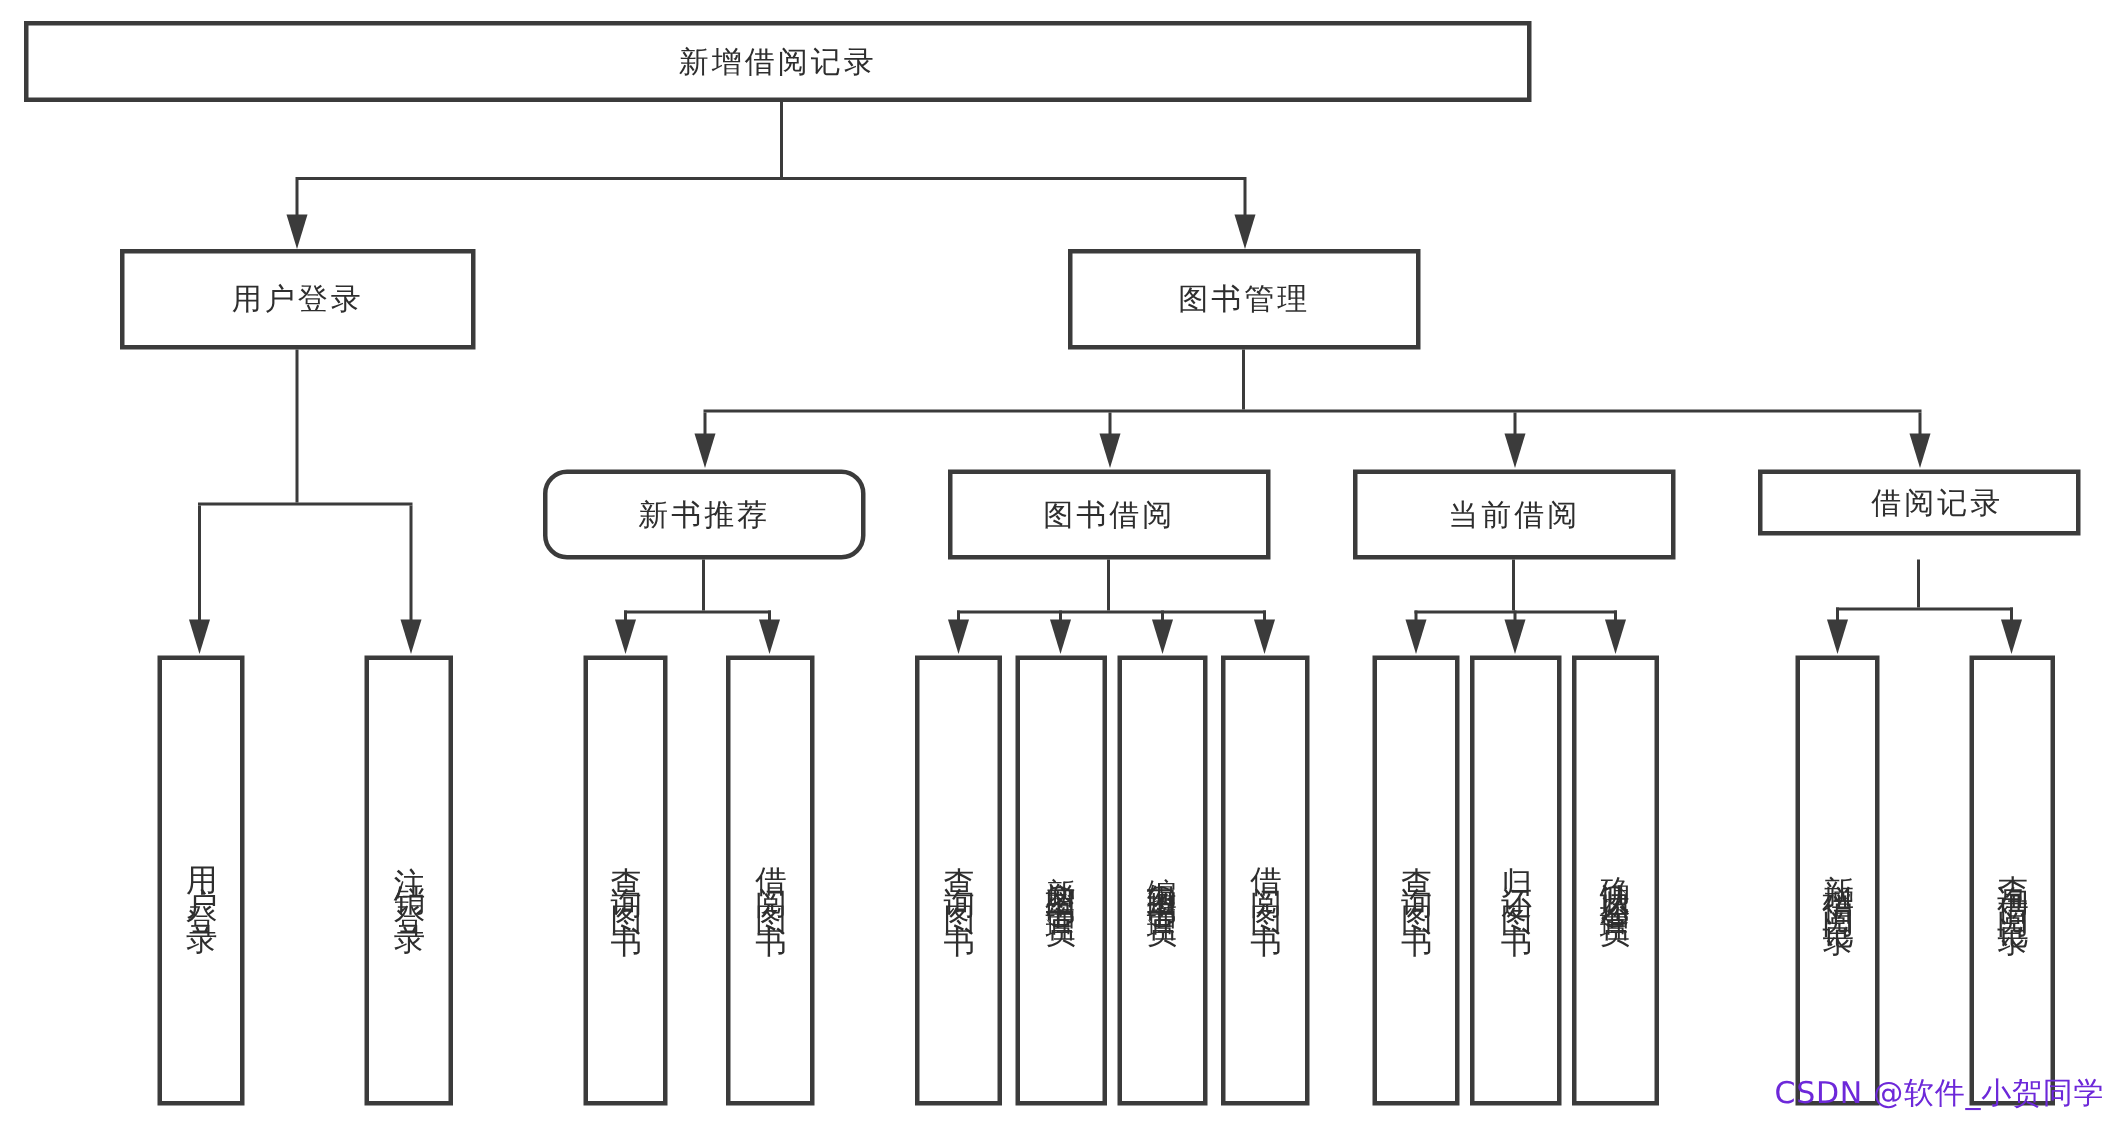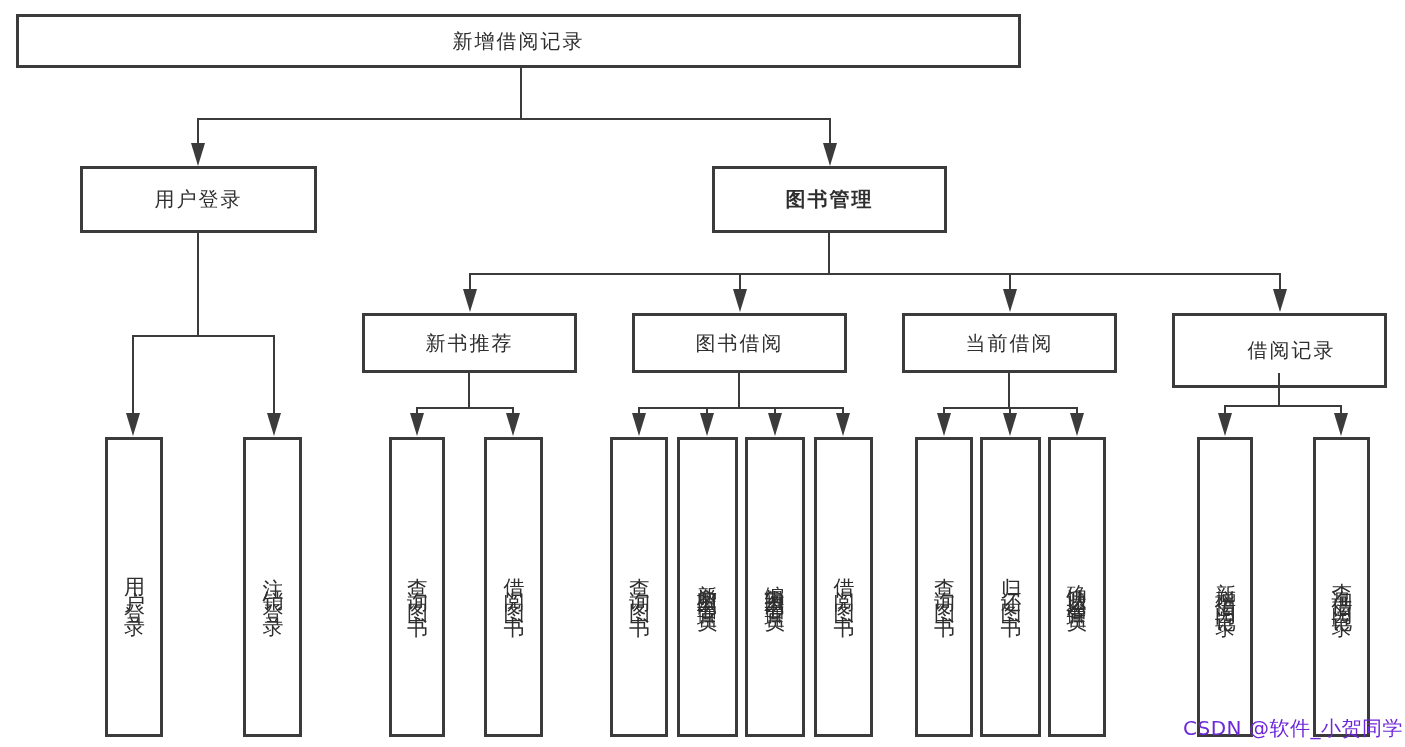--- a/index.html
+++ b/index.html
@@ -44,21 +44,21 @@
   <div class="vl" style="left:520px;top:68px;height:50px;"></div>
   <div class="hl" style="left:197px;top:118px;width:634px;"></div>
   <div class="vl" style="left:197px;top:120px;height:26px;"></div>
   <div class="arr" style="left:191px;top:143px;"></div>
   <div class="vl" style="left:829px;top:120px;height:26px;"></div>
   <div class="arr" style="left:823px;top:143px;"></div>
 
   <div class="box h" style="left:80px;top:166px;width:237px;height:67px;">
     <span>用户登录</span>
   </div>
-  <div class="box h" style="left:712px;top:166px;width:235px;height:67px;font-weight:bold;">
+  <div class="box h" style="left:712px;top:166px;width:235px;height:67px;">
     <span>图书管理</span>
   </div>
 
   <div class="vl" style="left:197px;top:233px;height:102px;"></div>
   <div class="hl" style="left:132px;top:335px;width:143px;"></div>
   <div class="vl" style="left:132px;top:337px;height:78px;"></div>
   <div class="arr" style="left:126px;top:413px;"></div>
   <div class="vl" style="left:273px;top:337px;height:78px;"></div>
   <div class="arr" style="left:267px;top:413px;"></div>
 
@@ -66,30 +66,30 @@
   <div class="hl" style="left:469px;top:273px;width:812px;"></div>
   <div class="vl" style="left:469px;top:275px;height:16px;"></div>
   <div class="arr" style="left:463px;top:289px;"></div>
   <div class="vl" style="left:739px;top:275px;height:16px;"></div>
   <div class="arr" style="left:733px;top:289px;"></div>
   <div class="vl" style="left:1009px;top:275px;height:16px;"></div>
   <div class="arr" style="left:1003px;top:289px;"></div>
   <div class="vl" style="left:1279px;top:275px;height:16px;"></div>
   <div class="arr" style="left:1273px;top:289px;"></div>
 
-  <div class="box h" style="left:362px;top:313px;width:215px;height:60px;">
+  <div class="box h" style="left:362px;top:313px;width:215px;height:60px;border-radius:16px;">
     <span>新书推荐</span>
   </div>
   <div class="box h" style="left:902px;top:313px;width:215px;height:60px;">
     <span>当前借阅</span>
   </div>
   <div class="box h" style="left:632px;top:313px;width:215px;height:60px;">
     <span>图书借阅</span>
   </div>
-  <div class="box h" style="left:1172px;top:313px;width:215px;height:75px;padding-left:24px;">
+  <div class="box h" style="left:1172px;top:313px;width:215px;height:44px;padding-left:24px;">
     <span>借阅记录</span>
   </div>
 
   <div class="vl" style="left:468px;top:373px;height:34px;"></div>
   <div class="hl" style="left:416px;top:407px;width:98px;"></div>
   <div class="vl" style="left:416px;top:407px;height:8px;"></div>
   <div class="arr" style="left:410px;top:413px;"></div>
   <div class="vl" style="left:512px;top:407px;height:8px;"></div>
   <div class="arr" style="left:506px;top:413px;"></div>
 

